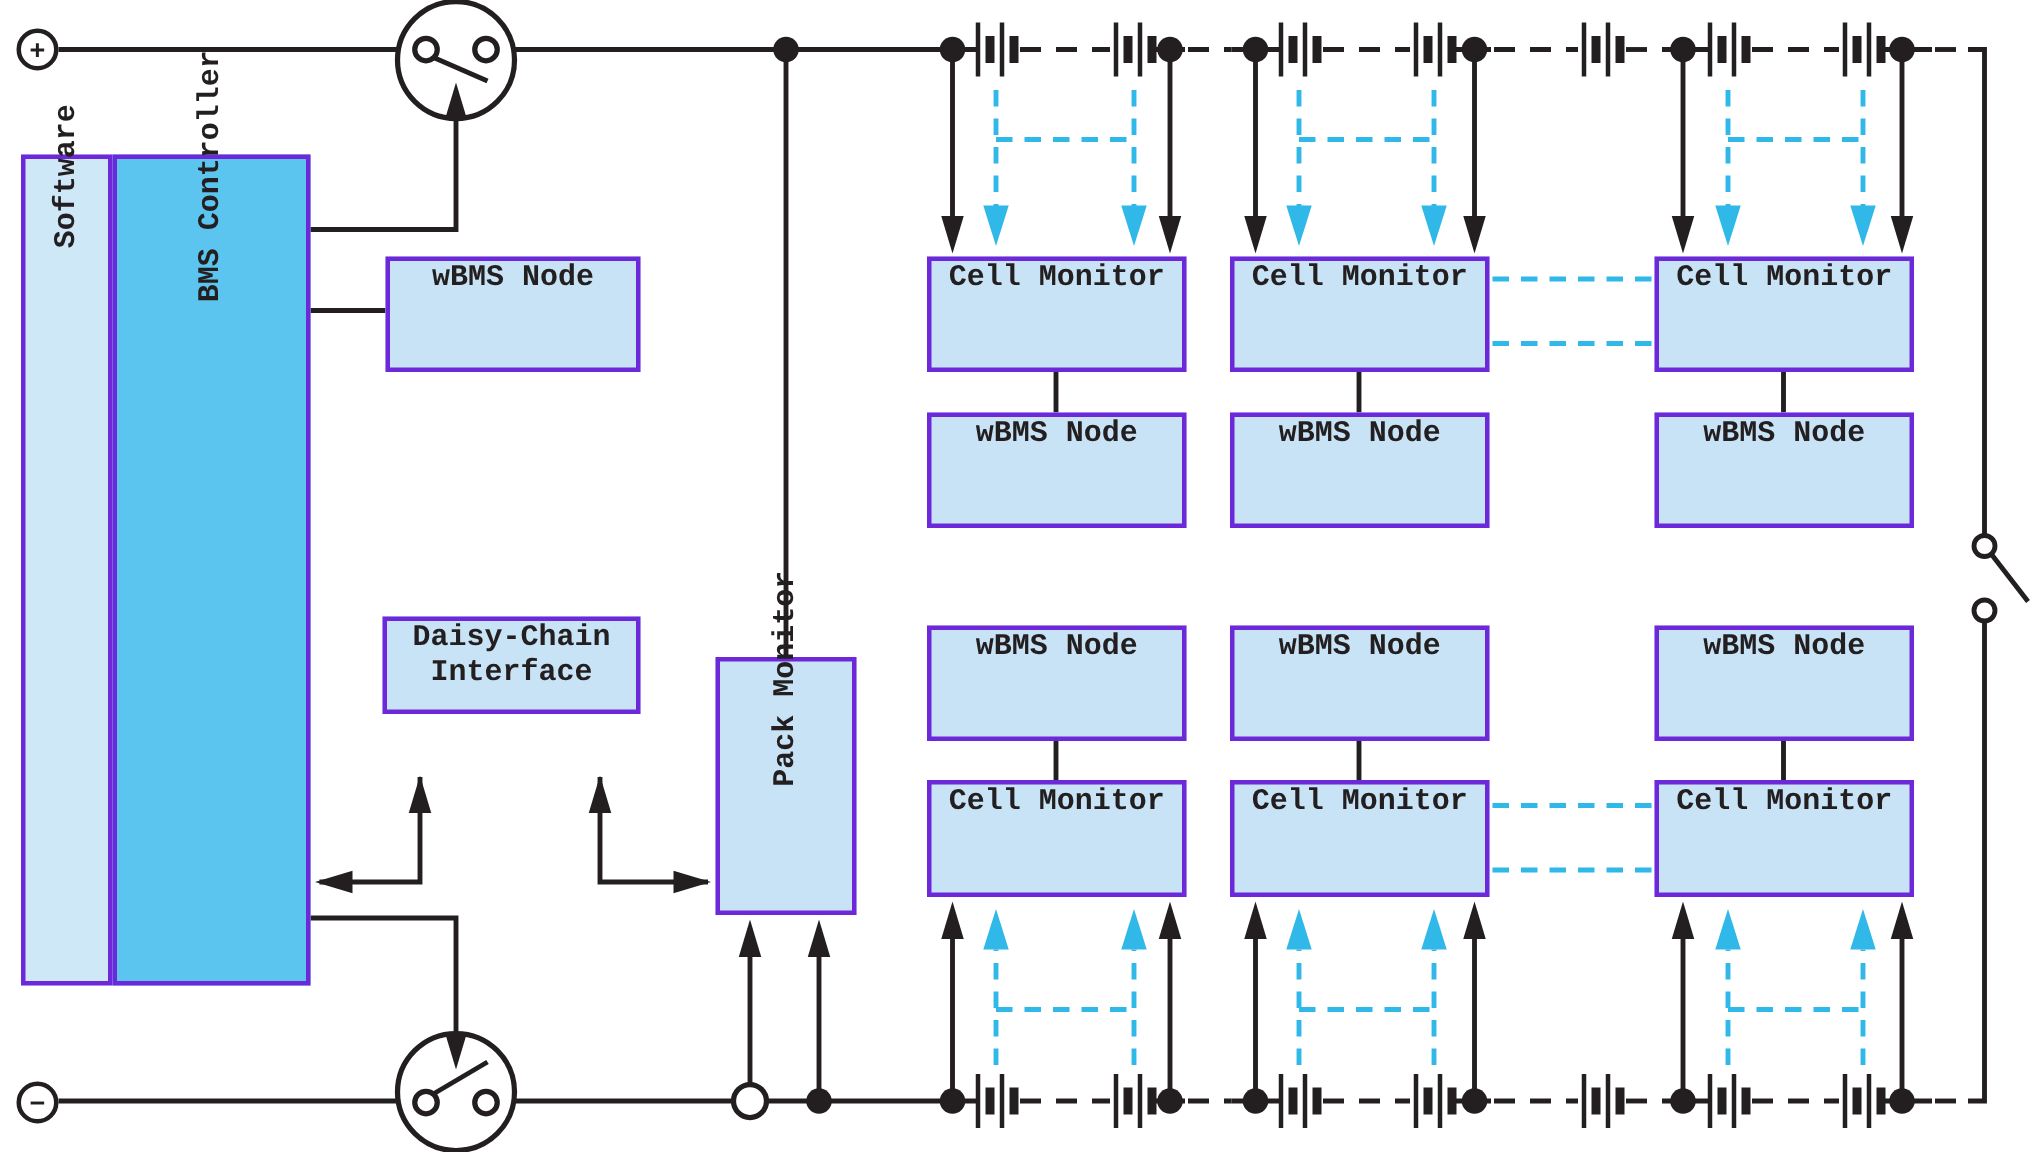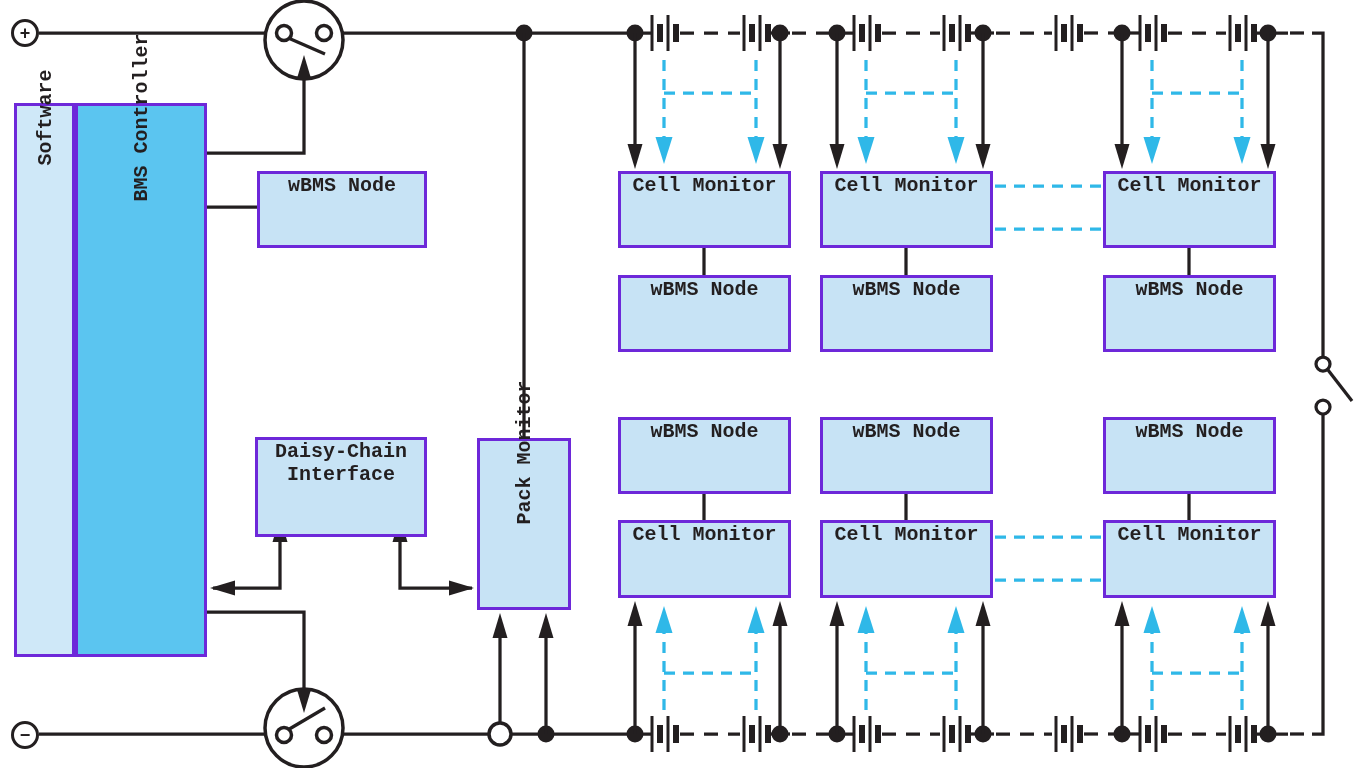--- a/index.html
+++ b/index.html
@@ -234,21 +234,21 @@
 <div class="box software vert" style="left:14px;top:103px;width:61px;height:554px;">
   <span>Software</span>
 </div>
 <div class="box ctrl vert" style="left:75px;top:103px;width:132px;height:554px;">
   <span>BMS Controller</span>
 </div>
 
 <div class="box" style="left:257px;top:171px;width:170px;height:77px;">
   <span>wBMS Node</span>
 </div>
-<div class="box" style="left:255px;top:437px;width:172px;height:100px;padding:0 2px;">
+<div class="box" style="left:255px;top:411px;width:172px;height:65px;padding:0 2px;">
   <span>Daisy-Chain Interface</span>
 </div>
 <div class="box vert" style="left:477px;top:438px;width:94px;height:172px;">
   <span>Pack Monitor</span>
 </div>
 
 <div class="box" style="left:618px;top:171px;width:173px;height:77px;">
   <span>Cell Monitor</span>
 </div>
 <div class="box" style="left:618px;top:275px;width:173px;height:77px;">

